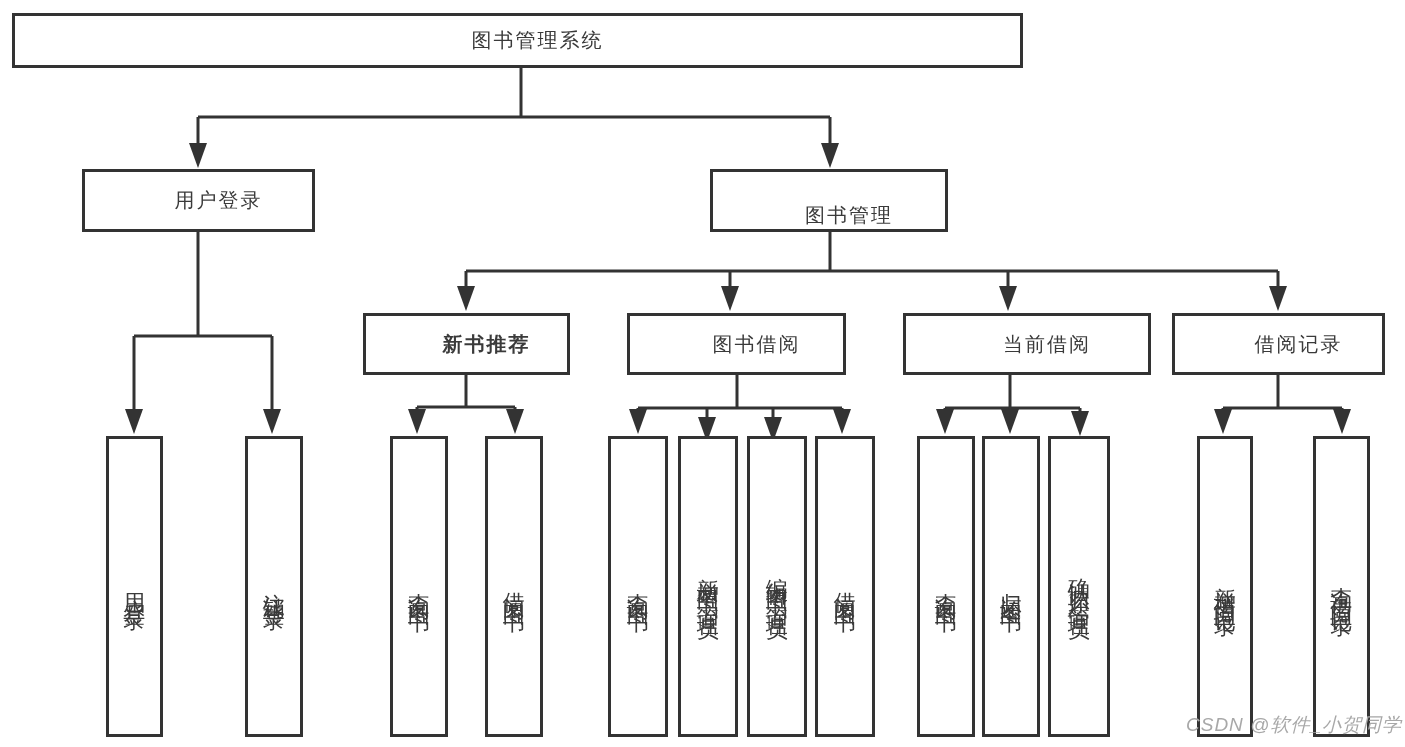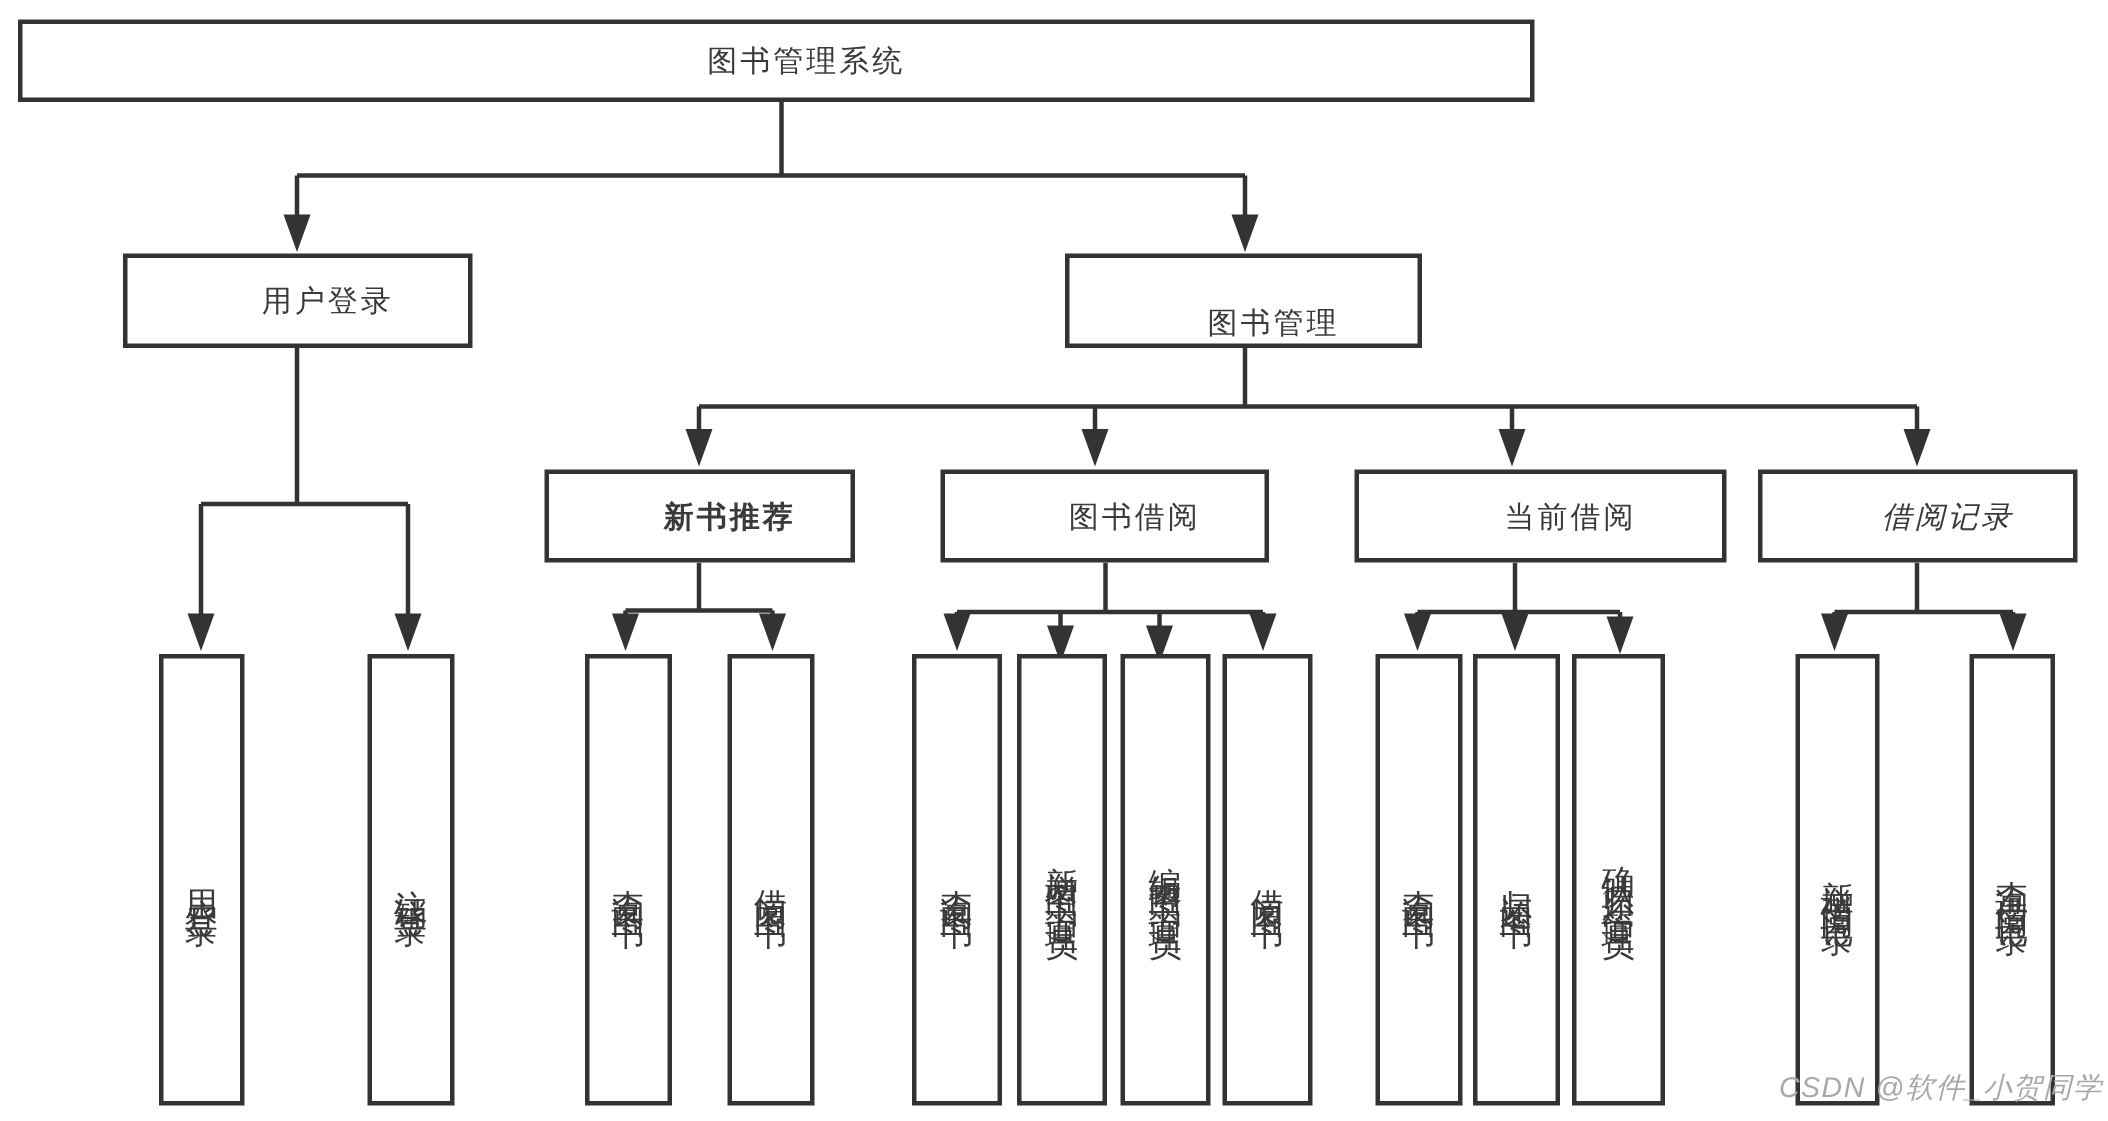--- a/index.html
+++ b/index.html
@@ -122,21 +122,21 @@
 
   <div class="node hbox" style="left:363px; top:313px; width:207px; height:62px;font-weight:bold;">
     <span>新书推荐</span>
   </div>
   <div class="node hbox" style="left:627px; top:313px; width:219px; height:62px;">
     <span>图书借阅</span>
   </div>
   <div class="node hbox" style="left:903px; top:313px; width:248px; height:62px;">
     <span>当前借阅</span>
   </div>
-  <div class="node hbox" style="left:1172px; top:313px; width:213px; height:62px;font-style:italic;">
+  <div class="node hbox" style="left:1172px; top:313px; width:213px; height:62px;">
     <span>借阅记录</span>
   </div>
 
   <div class="node vbox" style="left:106px; top:436px; width:57px; height:301px;">
     <span class="vtext">用户登录</span>
   </div>
   <div class="node vbox" style="left:245px; top:436px; width:58px; height:301px;">
     <span class="vtext">注销登录</span>
   </div>
 

